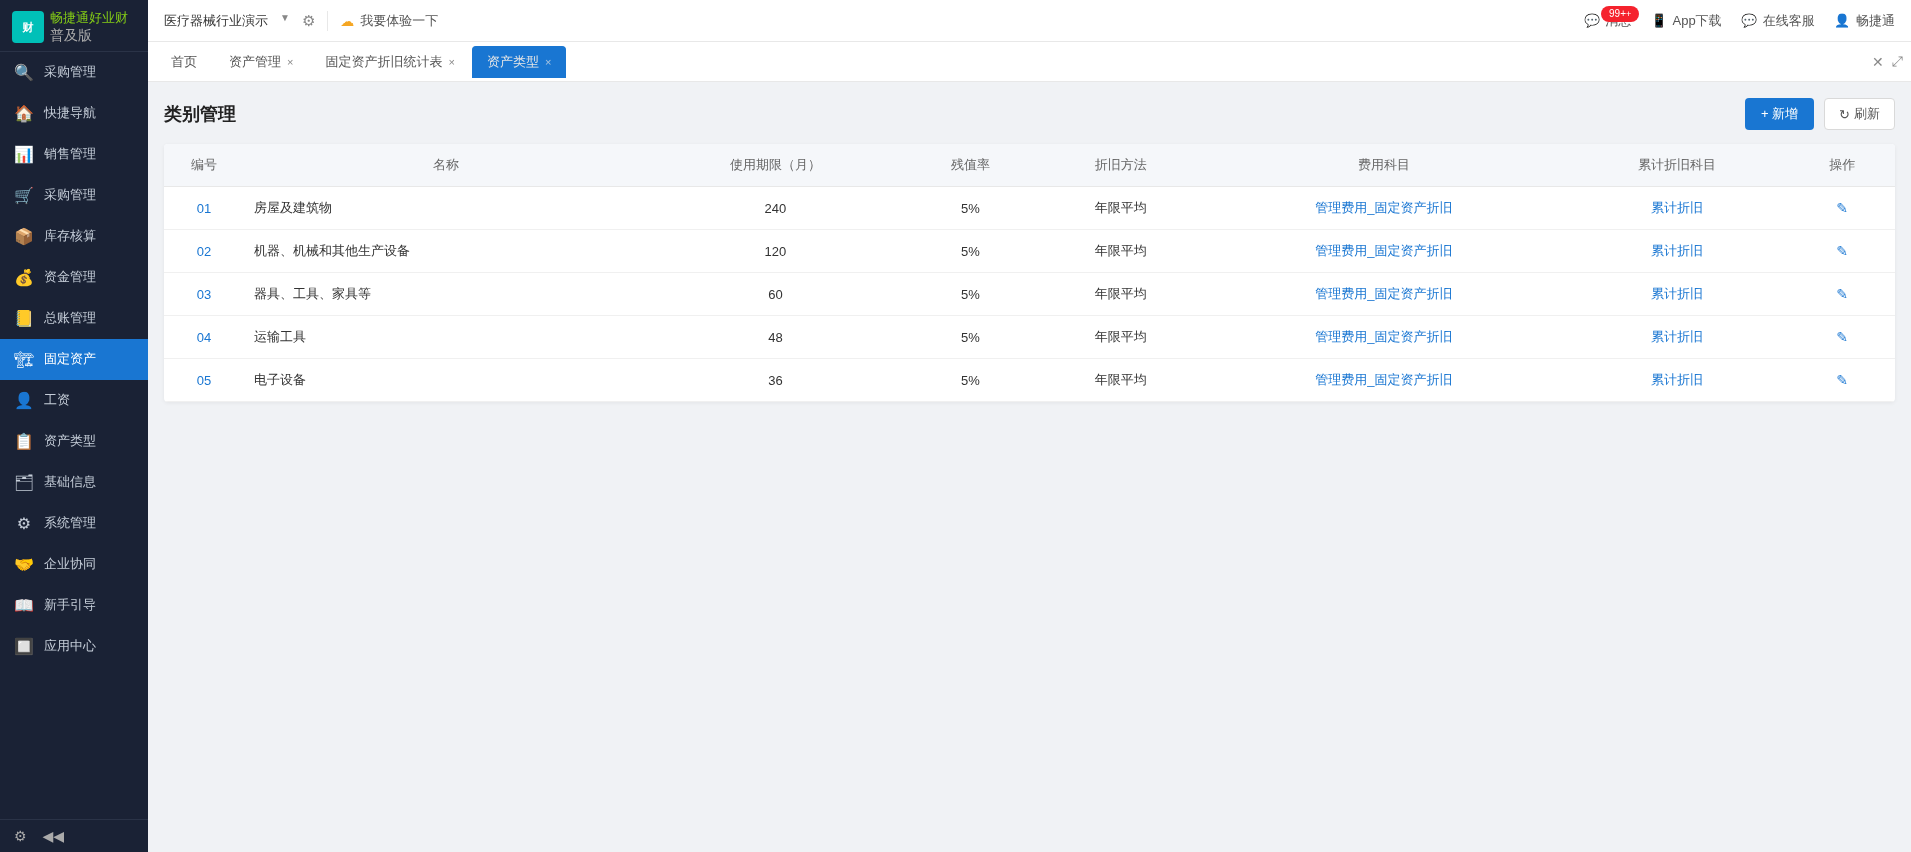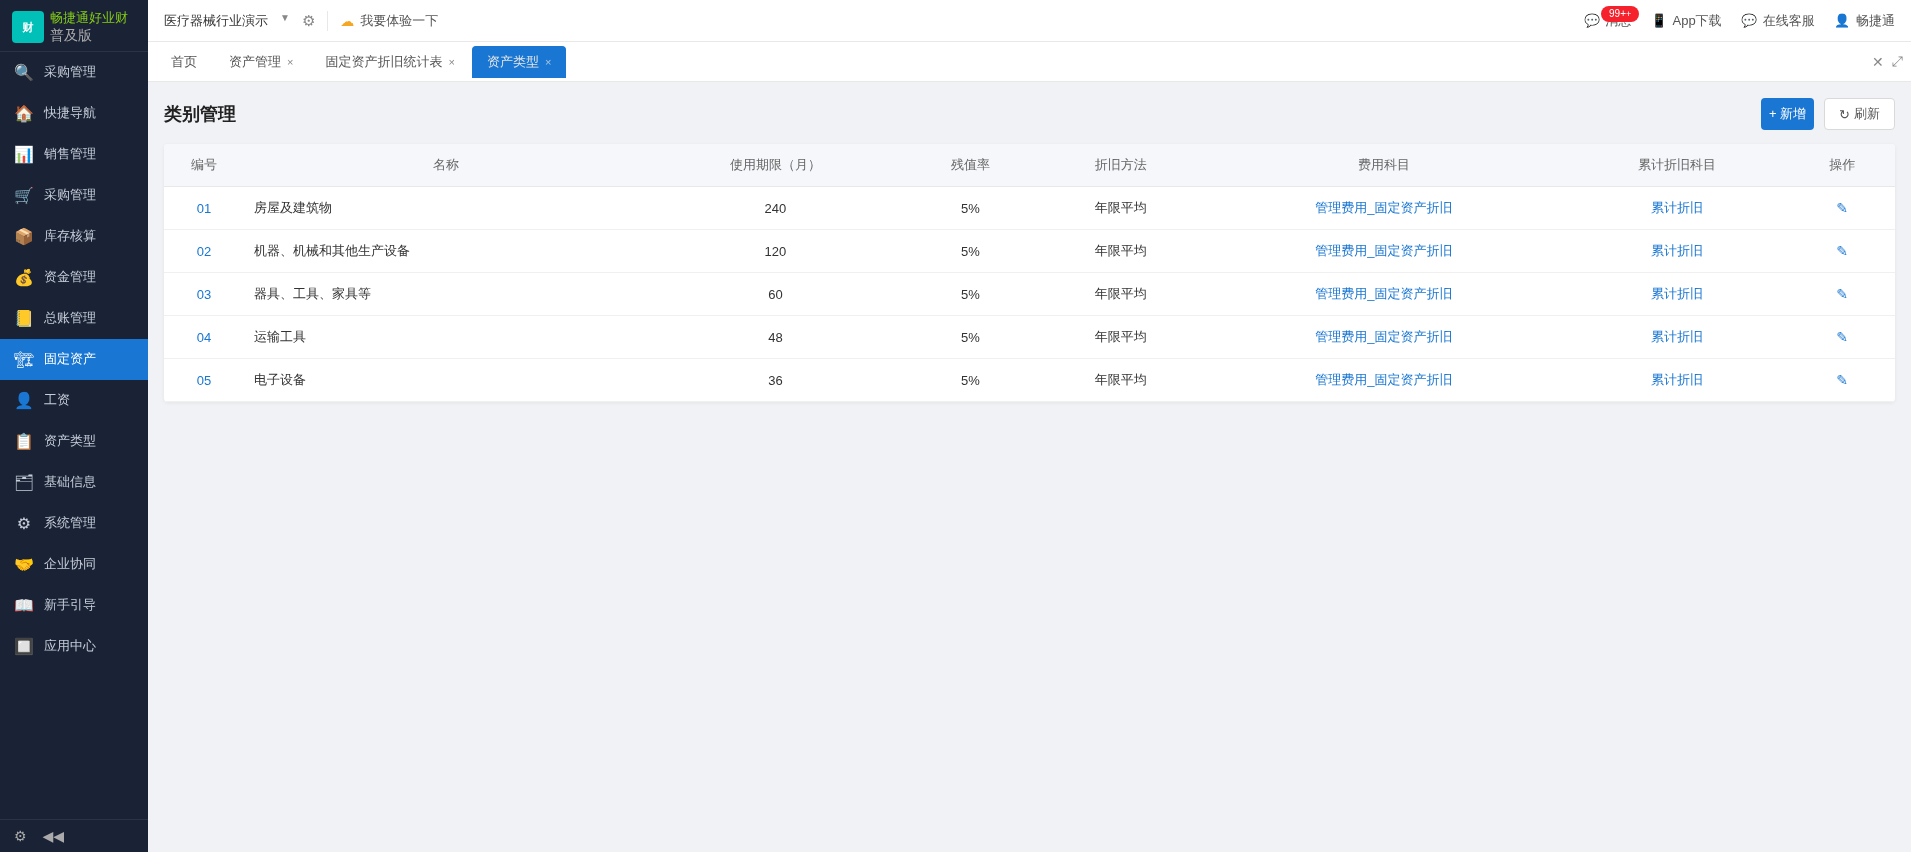--- a/index.html
+++ b/index.html
@@ -186,21 +186,21 @@
     }
     .page-actions {
       display: flex;
       gap: 10px;
     }
     .btn-primary {
       background: #1976d2;
       color: #fff;
       border: none;
       border-radius: 4px;
-      padding: 6px 8px;
+      padding: 6px 16px;
       font-size: 13px;
       cursor: pointer;
       display: flex;
       align-items: center;
       gap: 4px;
     }
     .btn-default {
       background: #fff;
       color: #555;
       border: 1px solid #d9d9d9;

